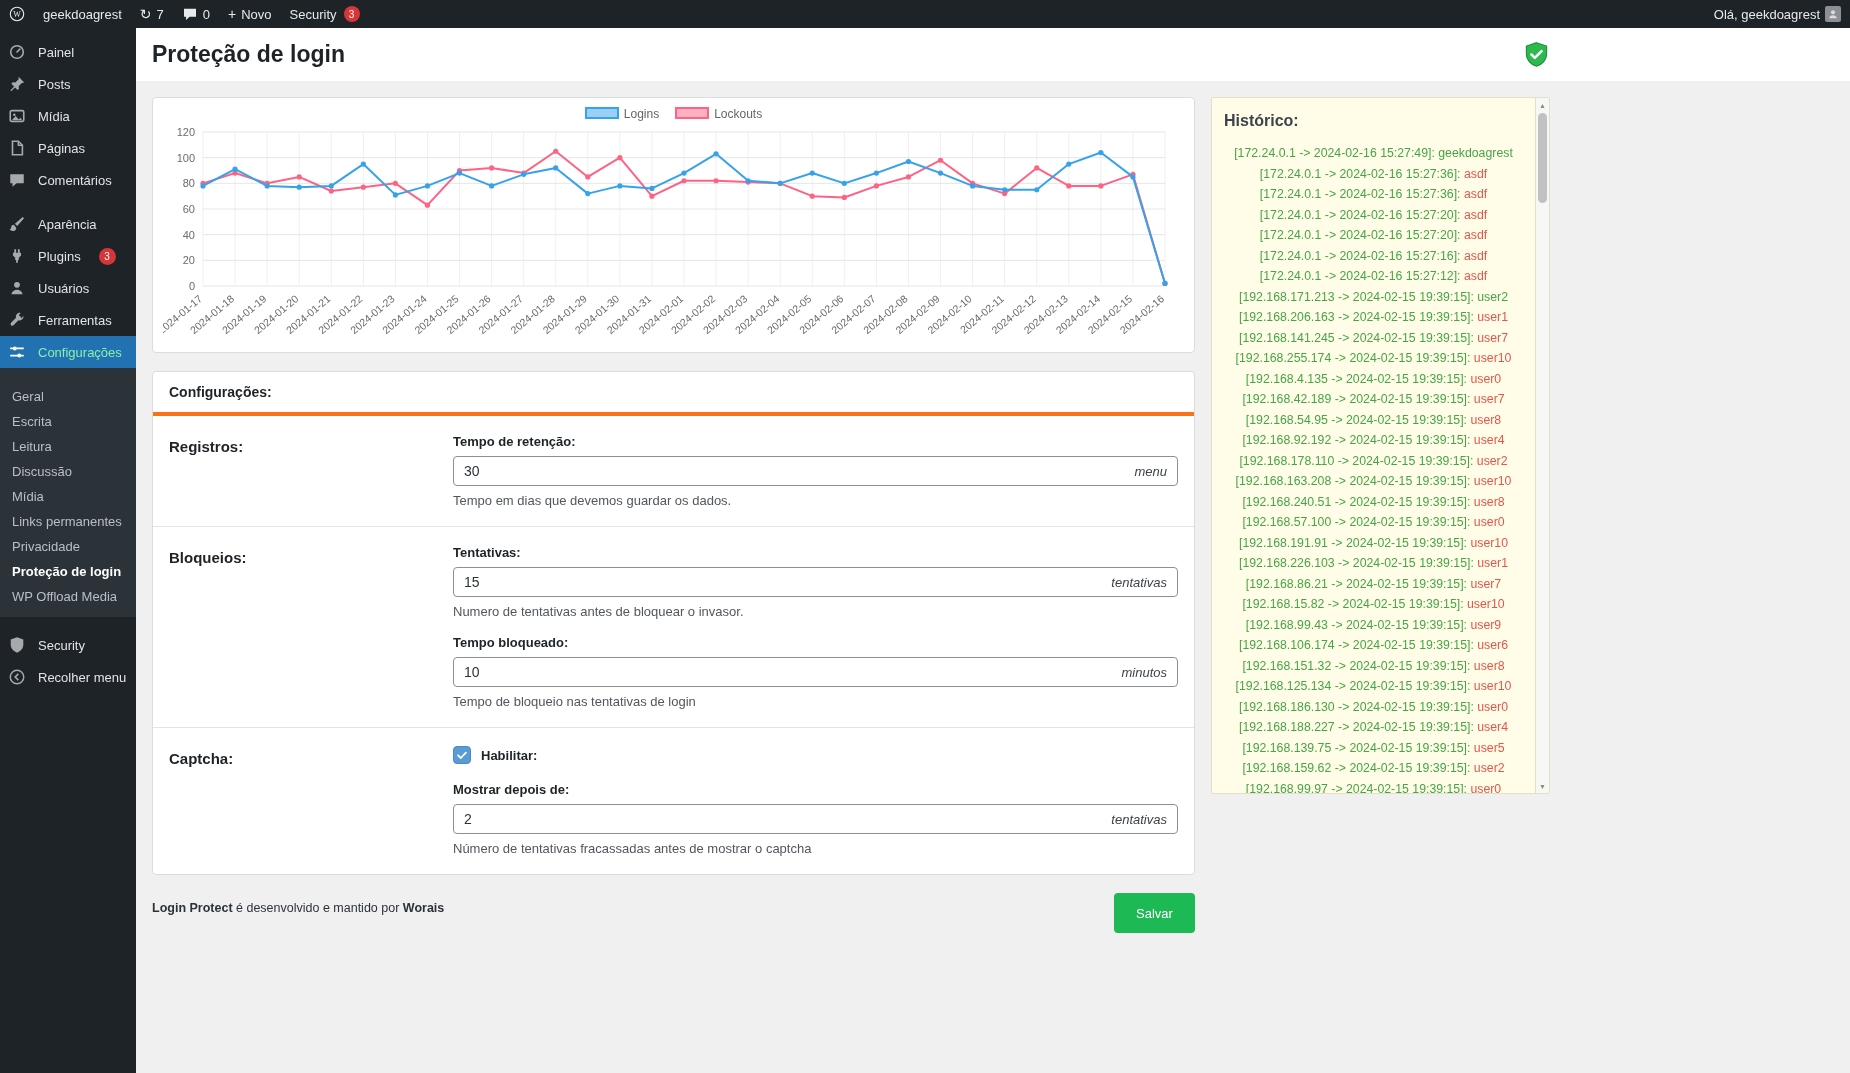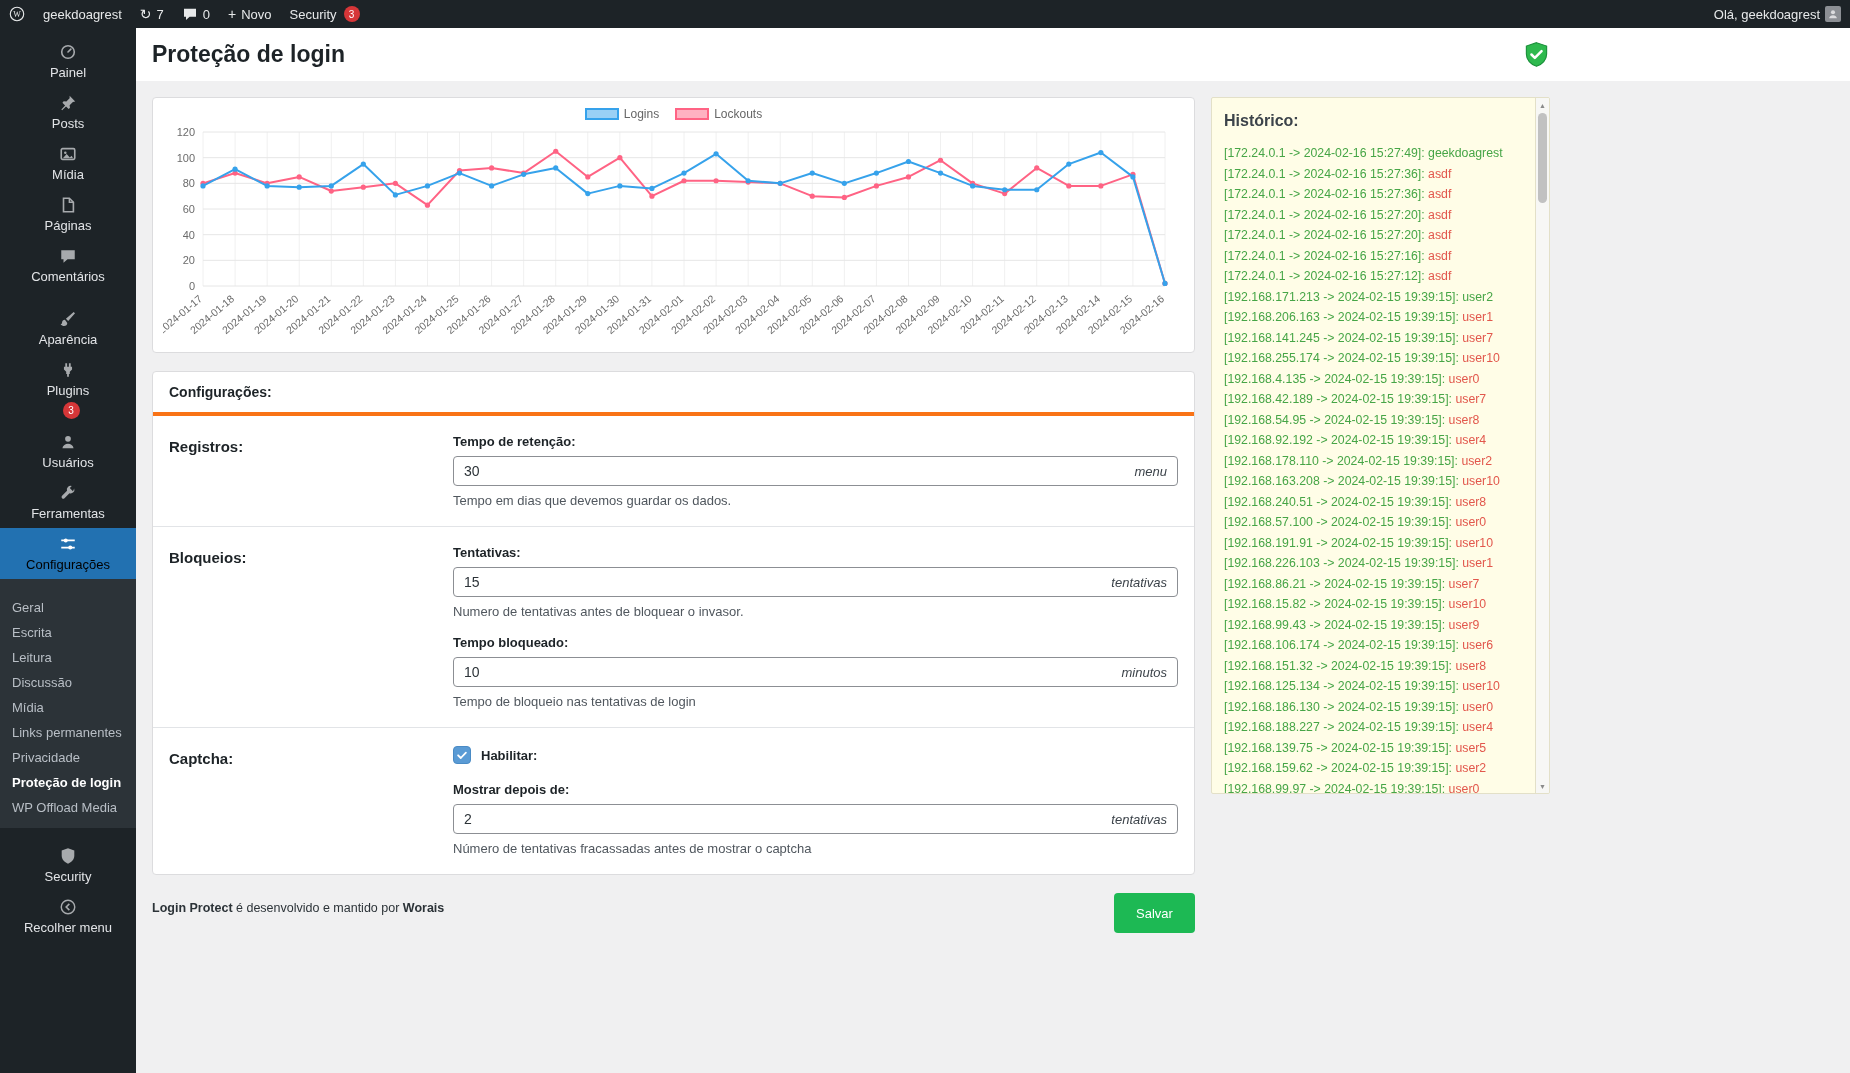--- a/index.html
+++ b/index.html
@@ -23,25 +23,25 @@
   .ab-glyph{ font-size:14px; line-height:1;}
   .ab-badge{ background:var(--wp-red); color:#fff; border-radius:50%; width:16px; height:16px;
     display:flex; align-items:center; justify-content:center; font-size:10px; margin-left:2px;}
   .avatar{ width:16px; height:16px; background:#8c8f94; border-radius:2px; display:flex;
     align-items:center; justify-content:center; color:#e8e8e8;}
   .avatar svg{ width:12px; height:12px;}
 
   
   .sidebar{ position:fixed; top:28px; left:0; bottom:0; width:136px; background:var(--wp-dark);
     padding-top:8px; color:#e2e4e7; overflow:hidden;}
-  .menu-item{ display:flex; align-items:center; gap:4px; padding:7px 8px; cursor:pointer;flex-direction:column;}
+  .menu-item{ display:flex; align-items:center; gap:12px; padding:7px 8px; cursor:pointer;}
   .mi-icon{ width:18px; height:18px; flex:none; color:#a7aaad; display:flex;}
   .mi-icon svg{ width:18px; height:18px;}
   .mi-label{ font-size:13px;}
-  .menu-item.active{ background:var(--wp-blue); color:#000000;}
+  .menu-item.active{ background:var(--wp-blue); color:#86efac;}
   .menu-item.active .mi-icon{ color:#fff;}
   .mi-badge{ background:var(--wp-red); color:#fff; border-radius:50%; min-width:17px; height:17px;
     display:flex; align-items:center; justify-content:center; font-size:10px; margin-left:6px; padding:0 3px;}
   .menu-sep{ height:12px;}
   .submenu{ list-style:none; margin:0; padding:16px 0 8px; background:#2c3338;}
   .submenu li{ padding:5px 8px 5px 12px; color:#b9bfc6; cursor:pointer; font-size:13px;}
   .submenu li.current{ color:#fff; font-weight:bold;}
 
   
   .main{ margin-left:136px; padding-top:28px;}
@@ -50,21 +50,21 @@
   .page-title{ font-size:23px; font-weight:600; margin:0; color:#1d2327;}
   .plugin-logo svg{ width:27px; height:27px; display:block;}
 
   .layout{ display:flex; gap:16px; margin:16px 0 0 16px; width:1398px; align-items:flex-start;}
   .col-left{ width:1043px; flex:none;}
 
   .card{ background:#fff; border:1px solid #dcdcde; border-radius:4px;}
   .chart-card{ height:256px; padding:6px 10px 4px;}
   .legend{ display:flex; justify-content:center; align-items:center; gap:16px; height:20px;
     font-size:12px; color:#666;}
-  .legend-item{ display:flex; align-items:center; gap:5px; cursor:pointer;}
+  .legend-item{ display:flex; align-items:flex-start; gap:5px; cursor:pointer;}
   .legend-box{ width:34px; height:12px; border:2px solid; display:inline-block;}
 
   .config-card{ margin-top:18px;}
   .card-header{ padding:12px 16px; font-size:14px; font-weight:bold; border-bottom:4px solid #f97316; color:#1d2327;}
   .section{ display:flex; padding:18px 16px; border-bottom:1px solid #e2e4e7;}
   .section:last-child{ border-bottom:none;}
   .sec-label{ width:284px; flex:none; font-size:15px; font-weight:bold; padding-top:4px; color:#1d2327;}
   .sec-fields{ flex:1;}
   .field{ margin-bottom:16px;}
   .field:last-child{ margin-bottom:0;}
@@ -84,21 +84,21 @@
   .footer-row{ display:flex; justify-content:space-between; align-items:flex-start; margin-top:18px;}
   .credits{ font-size:12.5px; color:#2c3338; padding-top:8px;}
   .credits a{ color:#2c3338; font-weight:600; cursor:pointer;}
   .save-btn{ width:81px; height:40px; border:none; border-radius:4px; color:#fff; font-size:13px;
     font-family:inherit; cursor:pointer; background:#1db954;}
 
   
   .history-panel{ width:339px; flex:none; height:697px; background:#fffde7; border:1px solid #e3e0c8;
     border-radius:2px; padding:10px 26px 10px 12px; position:relative; overflow:hidden;}
   .history-heading{ font-size:16px; font-weight:bold; color:#3c434a; margin:4px 0 13px;}
-  .h-entry{ font-size:12.3px; line-height:20.5px; white-space:nowrap; overflow:hidden;}
+  .h-entry{ font-size:12.3px; line-height:20.5px; white-space:nowrap; overflow:hidden;text-align:center;}
   .h-green{ color:var(--hist-green);}
   .h-red{ color:var(--hist-red);}
   .fake-scrollbar{ position:absolute; top:0; right:0; bottom:0; width:14px; background:#f7f7f5;
     border-left:1px solid #e3e0c8;}
   .sb-btn{ height:14px; display:flex; align-items:center; justify-content:center; color:#8a8a8a;
     font-size:7px; line-height:1;}
   .sb-btn.bottom{ position:absolute; bottom:0; left:0; right:0;}
   .sb-thumb{ position:absolute; top:15px; left:2px; width:9px; height:90px; background:#c1c1c1; border-radius:5px;}
 
   #chart-svg text{ font-family:"Liberation Sans","DejaVu Sans",sans-serif;}

